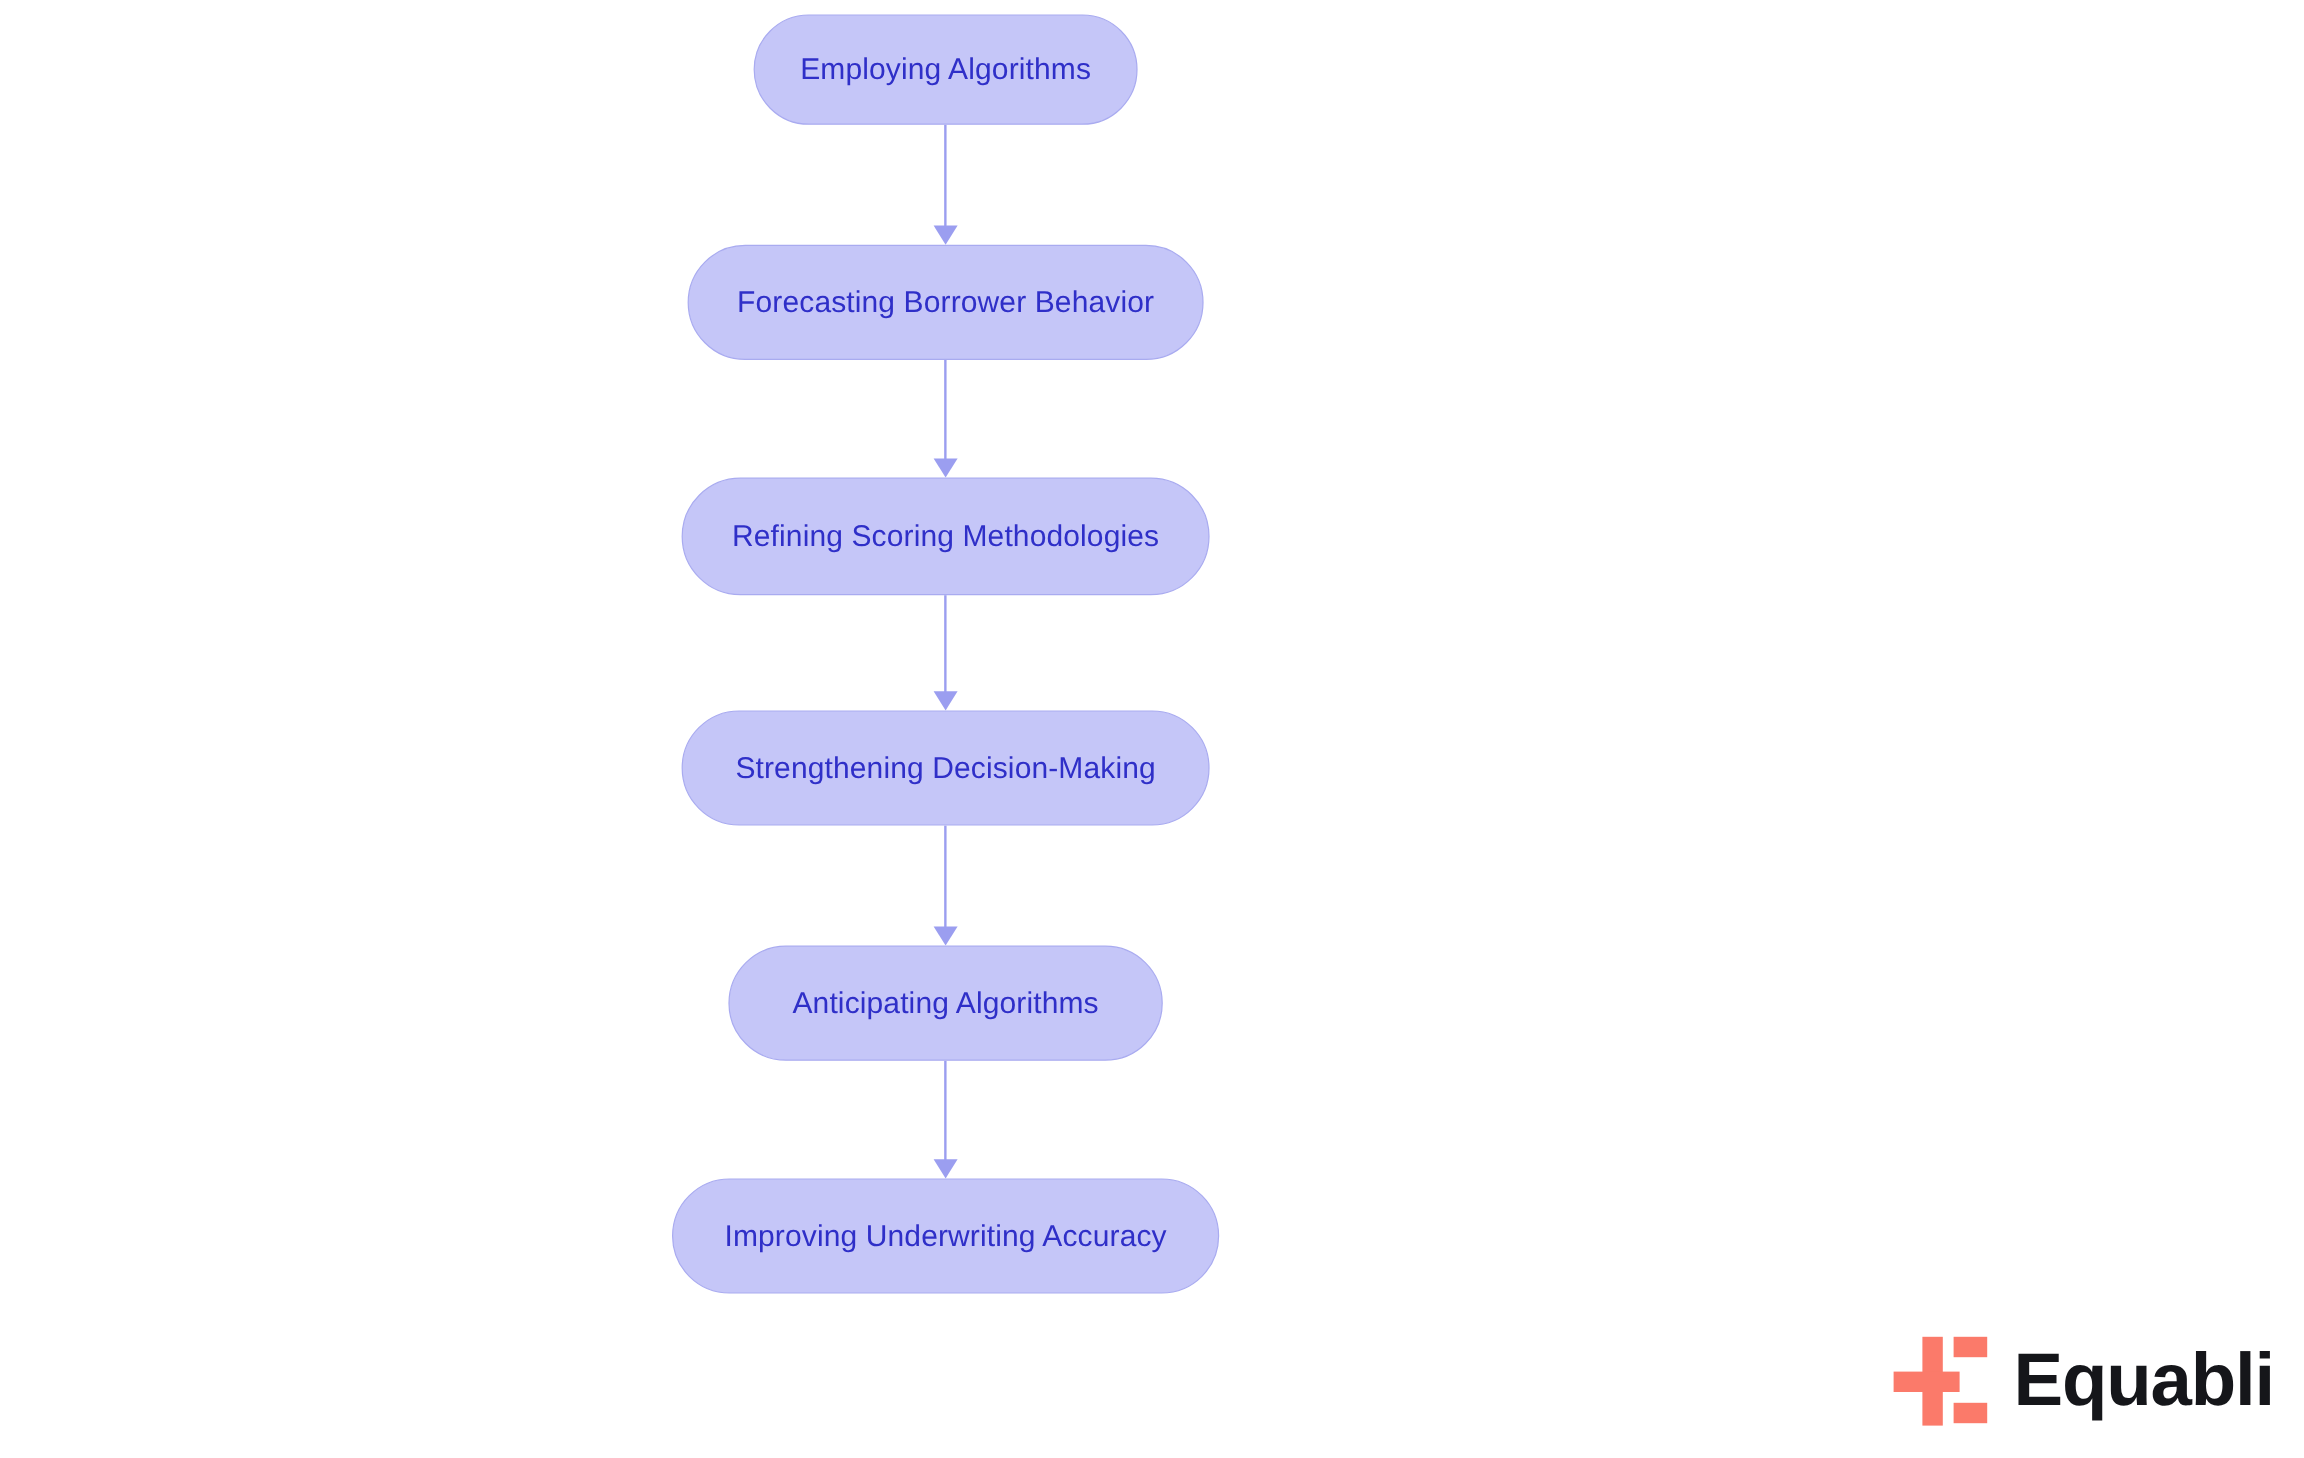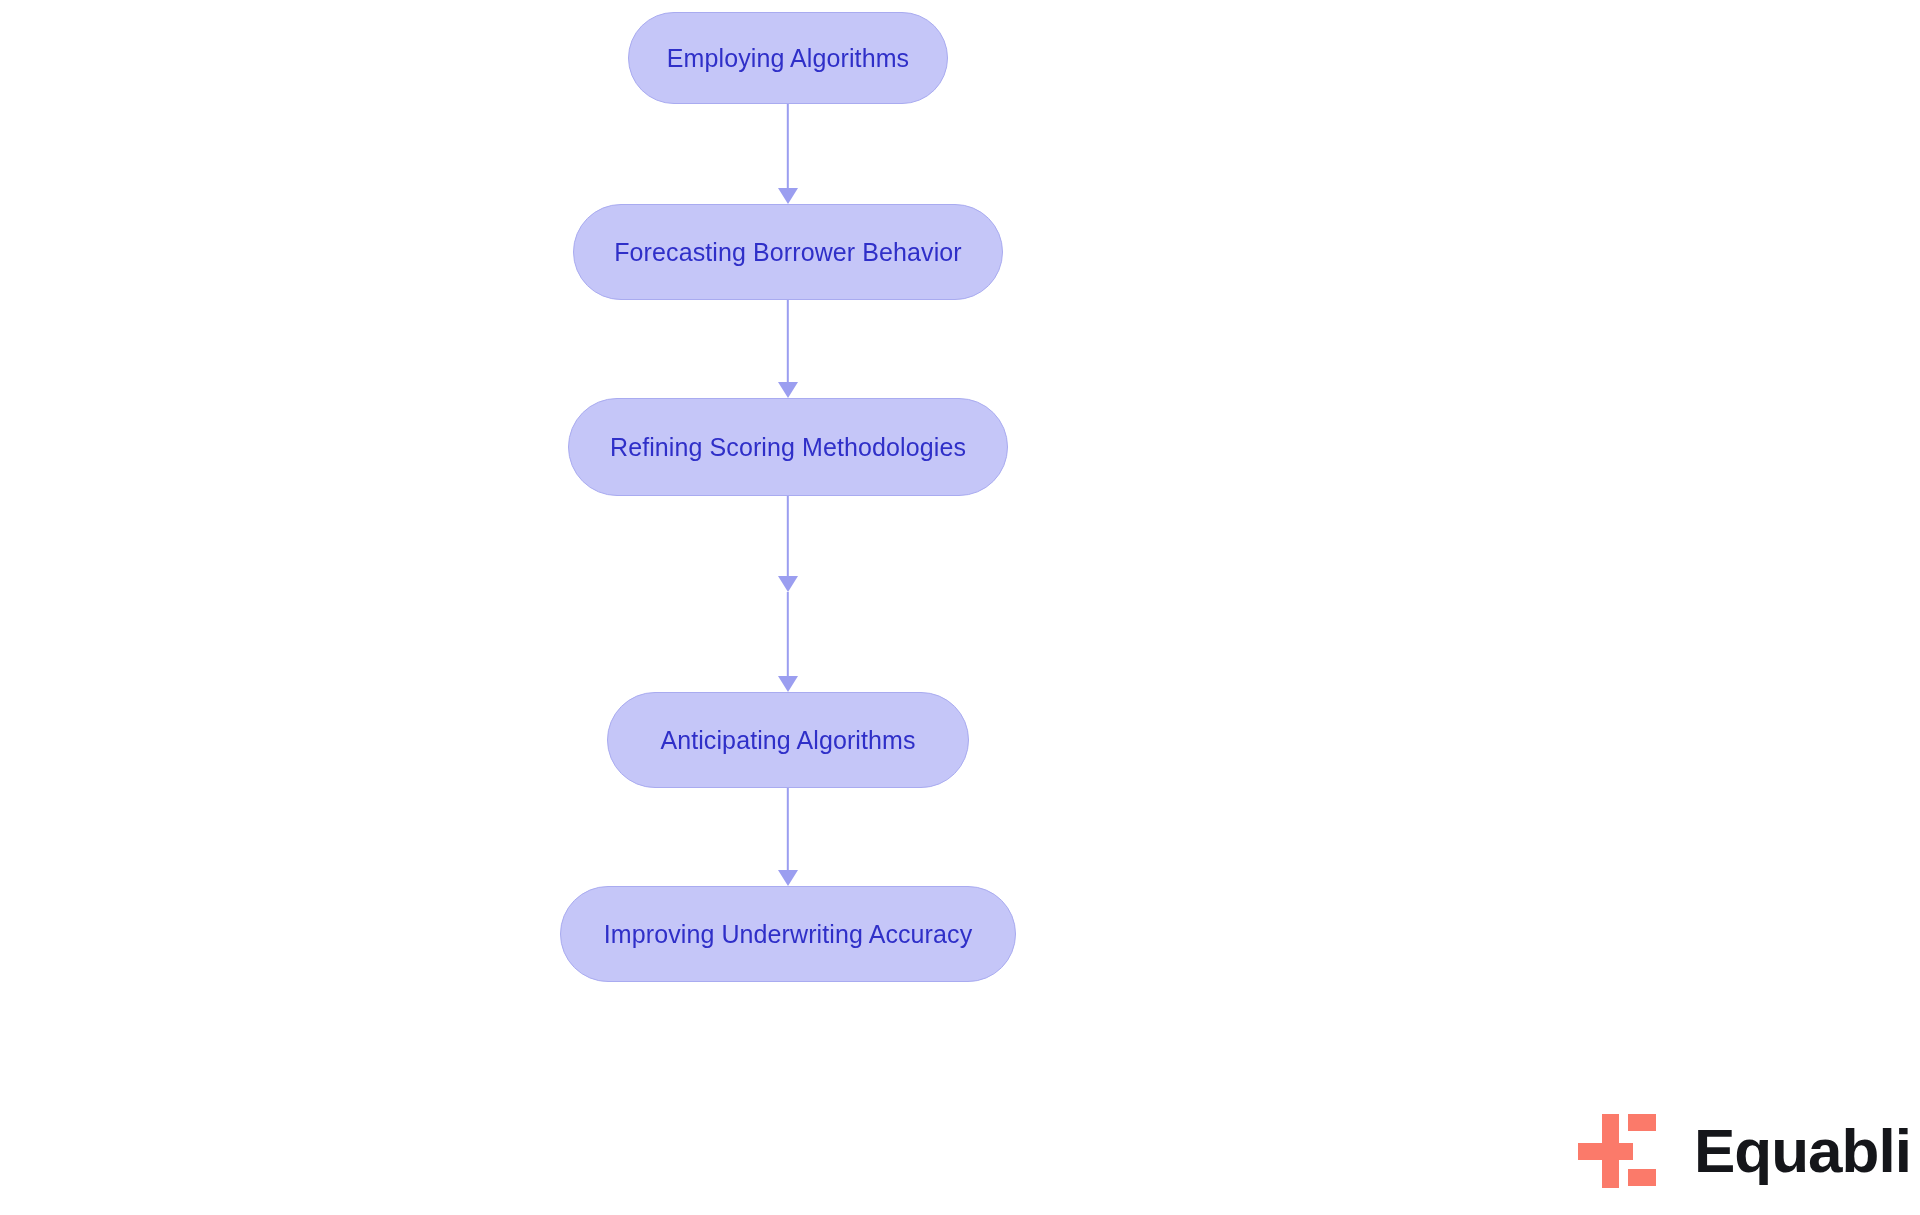--- a/index.html
+++ b/index.html
@@ -102,21 +102,20 @@
   .mark-b1 { left: 50px;  top: 2px;   width: 28px; height: 17px; }
   .mark-b2 { left: 50px;  top: 57px;  width: 28px; height: 17px; }
 
   .brand-name {
     color: #15161a;
     font-size: 62px;
     font-weight: 700;
     letter-spacing: -1px;
     line-height: 1;
     white-space: nowrap;
-    margin-left: 16px;
   }
 </style>
 </head>
 <body>
 
 <div id="flow-canvas">
 
   <div class="flow-stack" style="top:12px;">
 
     <div class="node" style="width:320px;height:92px;">
@@ -139,20 +138,23 @@
 
     <div class="node" style="width:440px;height:98px;">
       <span>Refining Scoring Methodologies</span>
     </div>
 
     <div class="connector" style="height:96px;">
       <span class="stem"></span>
       <span class="head"></span>
     </div>
 
+    <div class="node" style="width:440px;height:96px;">
+      <span>Strengthening Decision-Making</span>
+    </div>
 
     <div class="connector" style="height:100px;">
       <span class="stem"></span>
       <span class="head"></span>
     </div>
 
     <div class="node" style="width:362px;height:96px;">
       <span>Anticipating Algorithms</span>
     </div>
 

